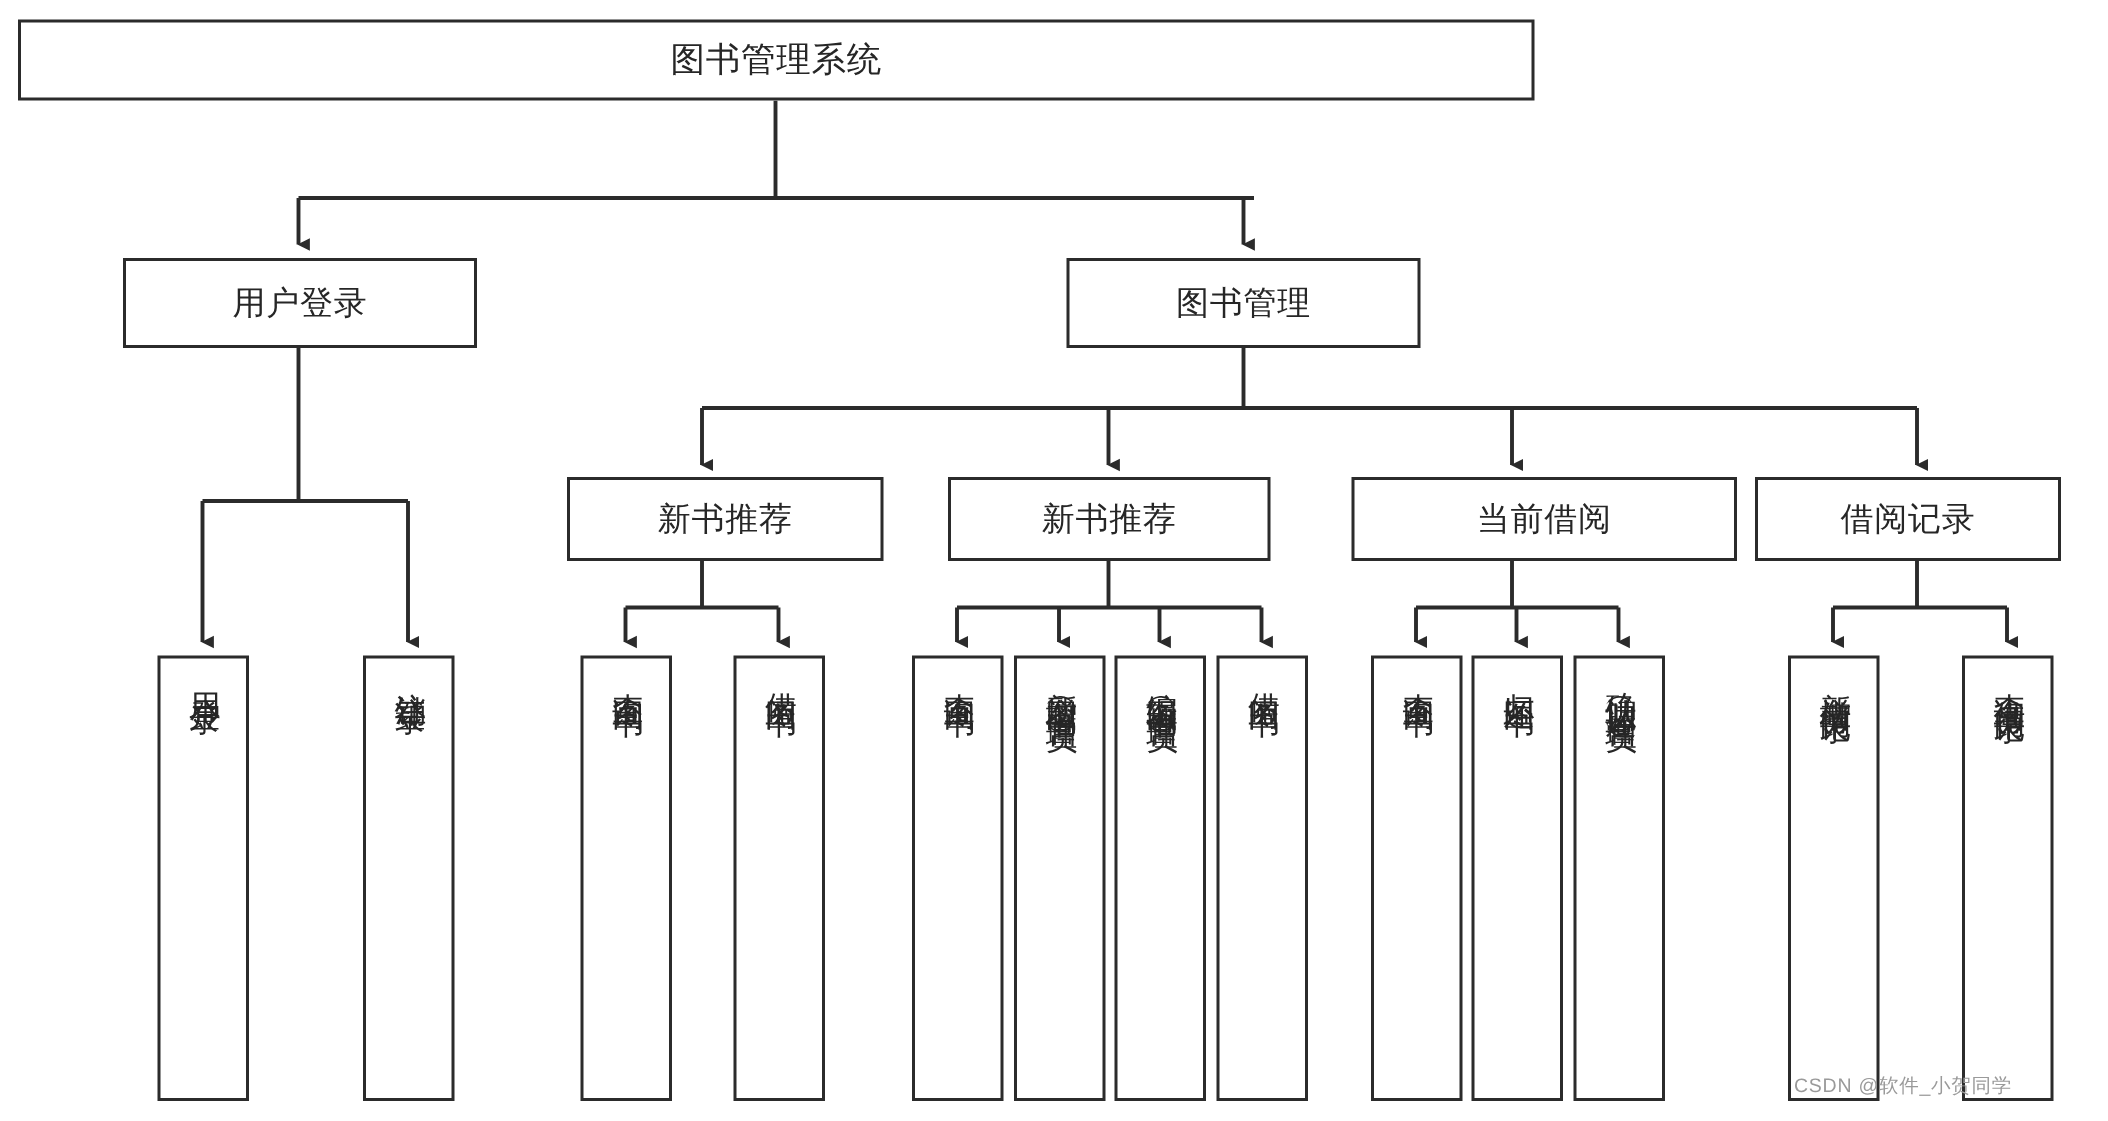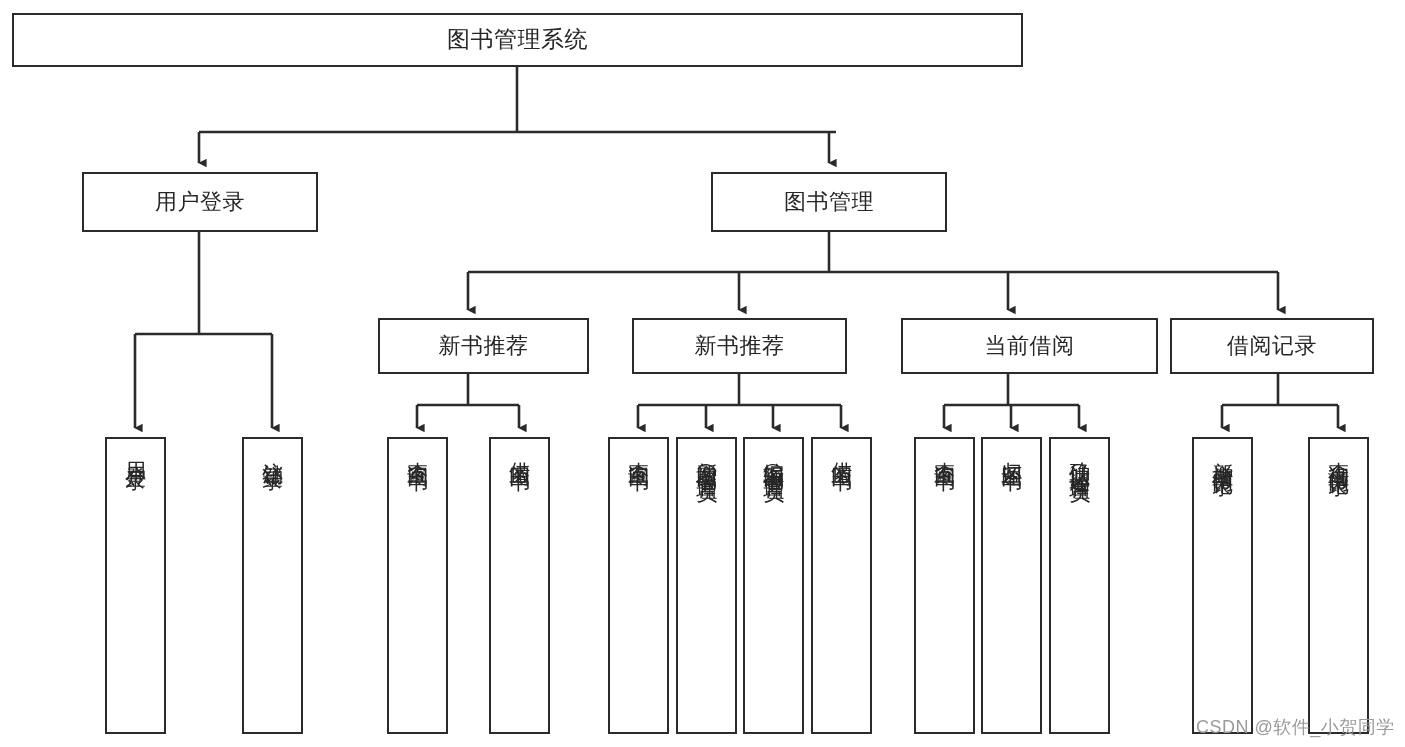--- a/index.html
+++ b/index.html
@@ -52,21 +52,21 @@
   .node.leaf .vtext {
     writing-mode: vertical-rl;
     text-orientation: upright;
     letter-spacing: 3px;
     line-height: 1.06;
     white-space: nowrap;
     text-align: center;
   }
   .watermark {
     position: absolute;
-    font-size: 18px;
+    font-size: 13px;
     color: #9a9a9a;
     white-space: nowrap;
     letter-spacing: 0.5px;
   }
 </style>
 </head>
 <body>
 
 <div id="canvas">
 

